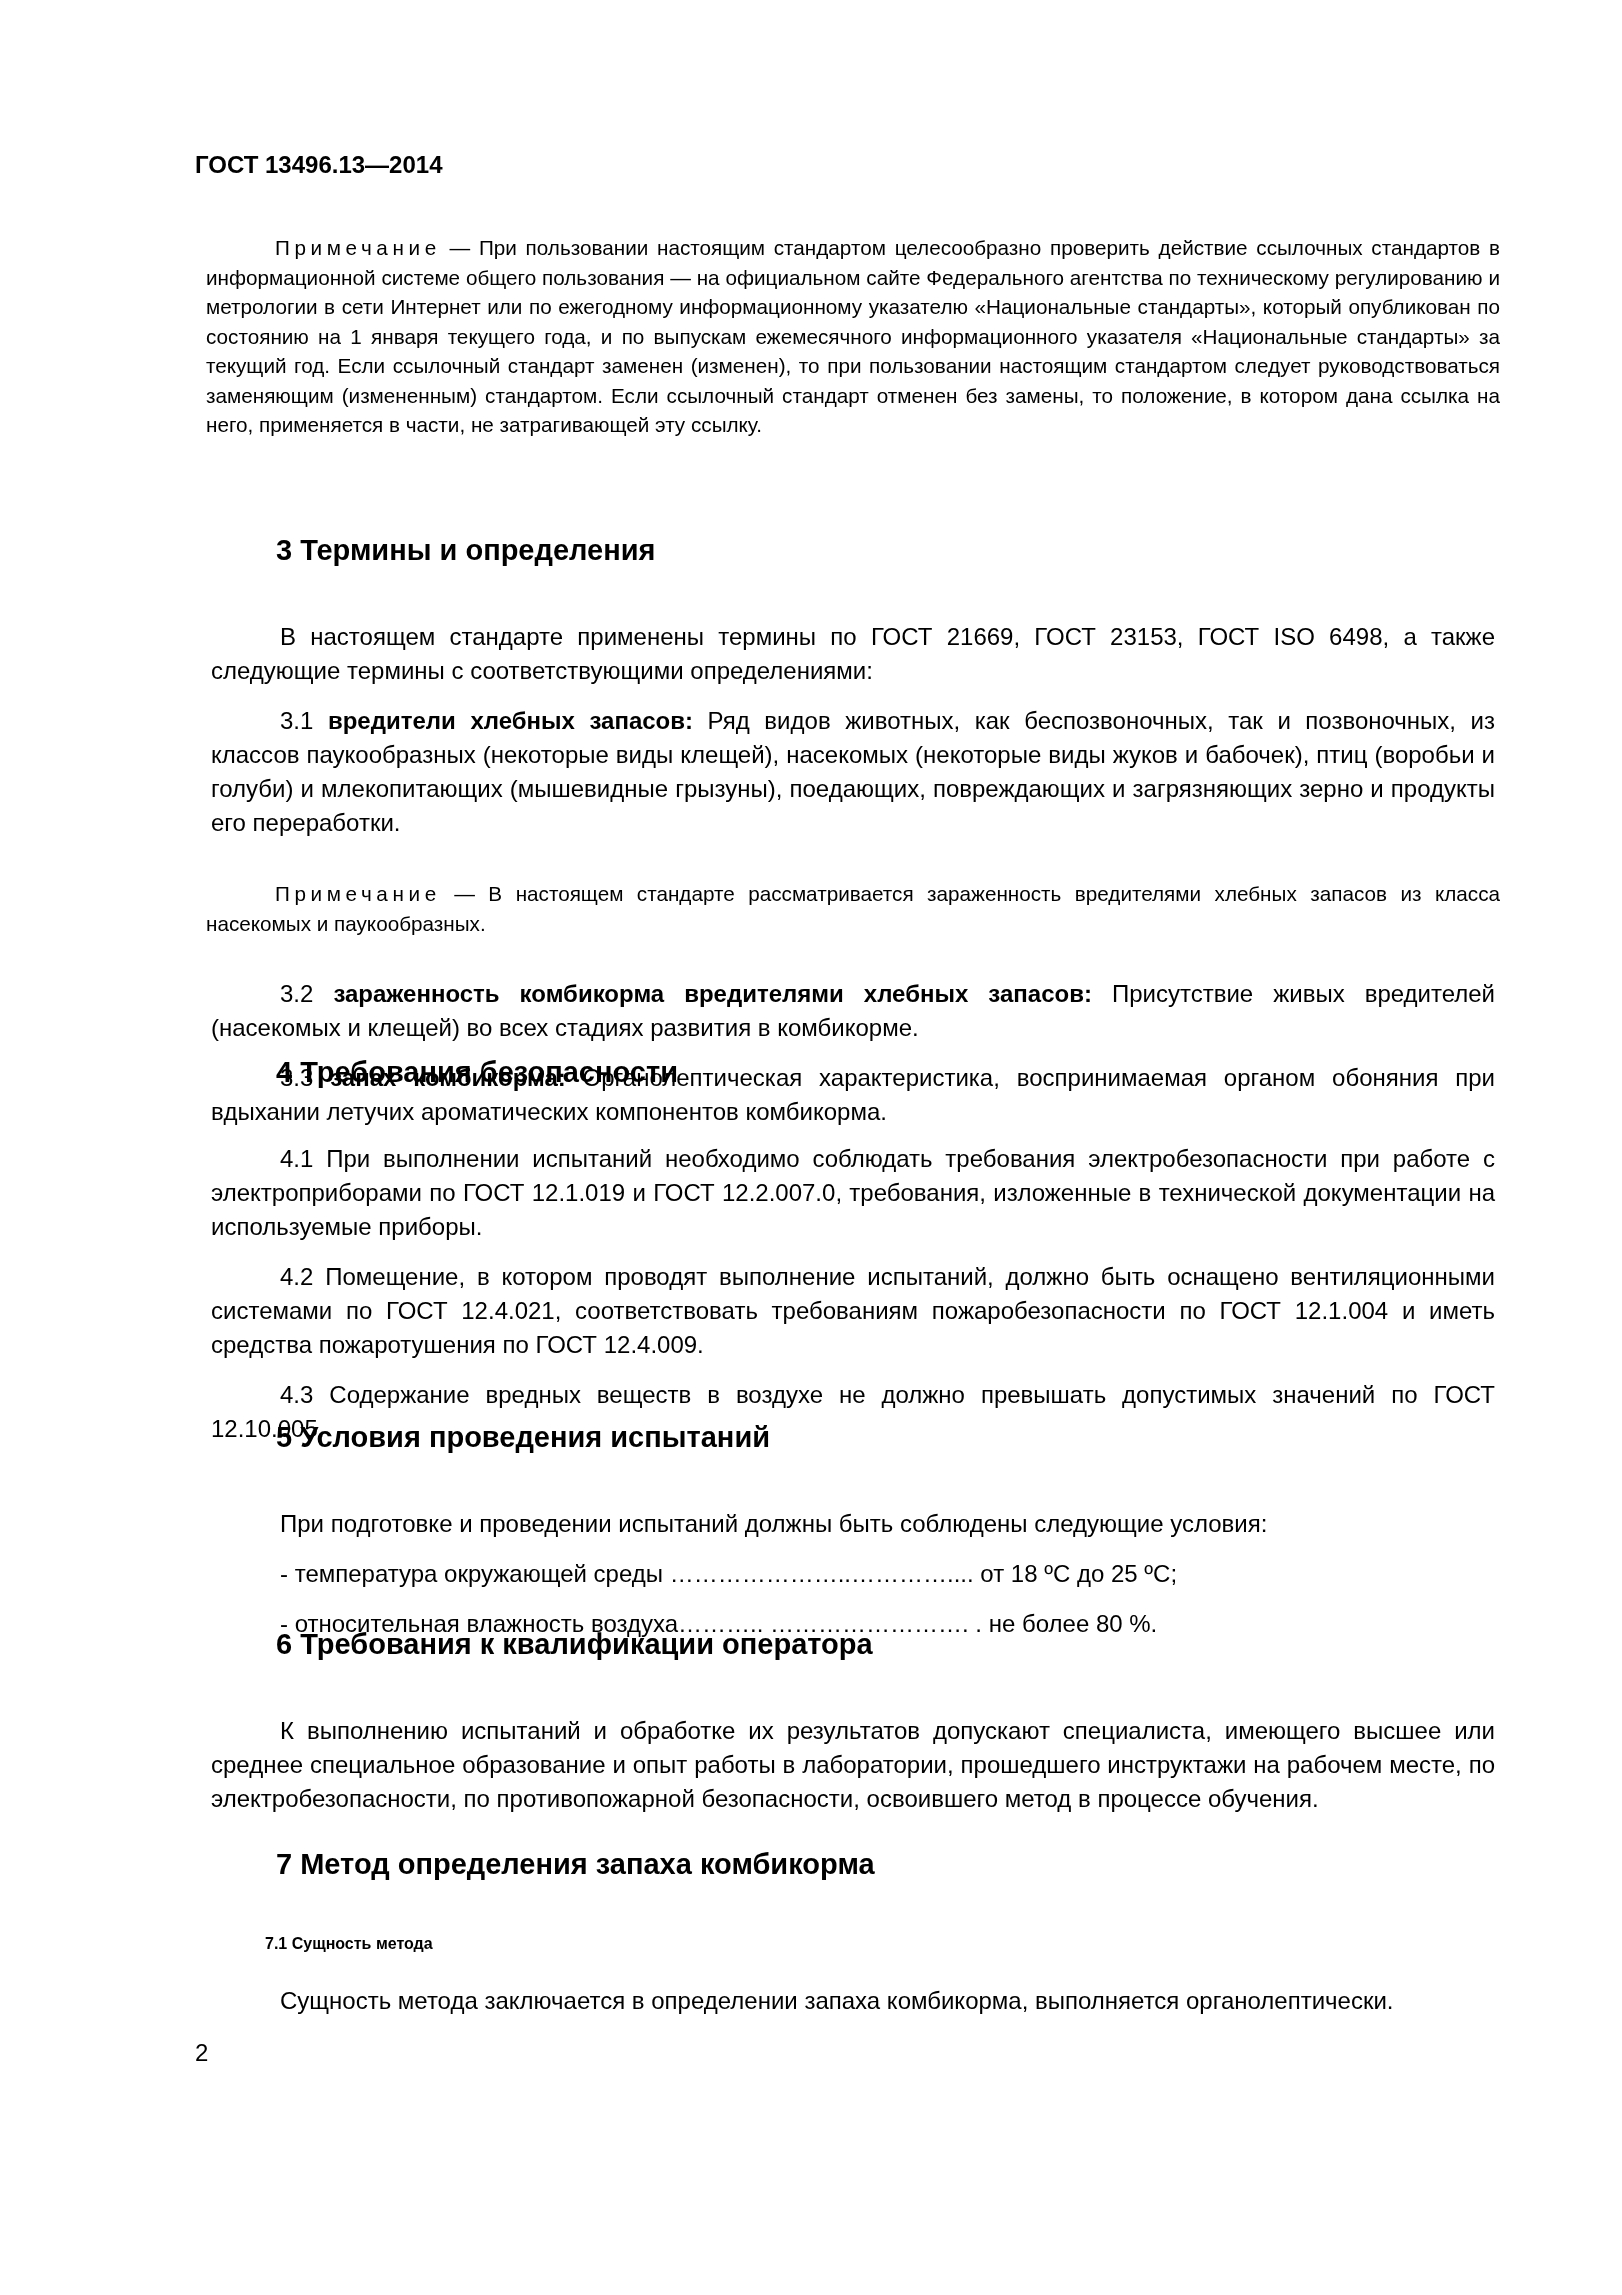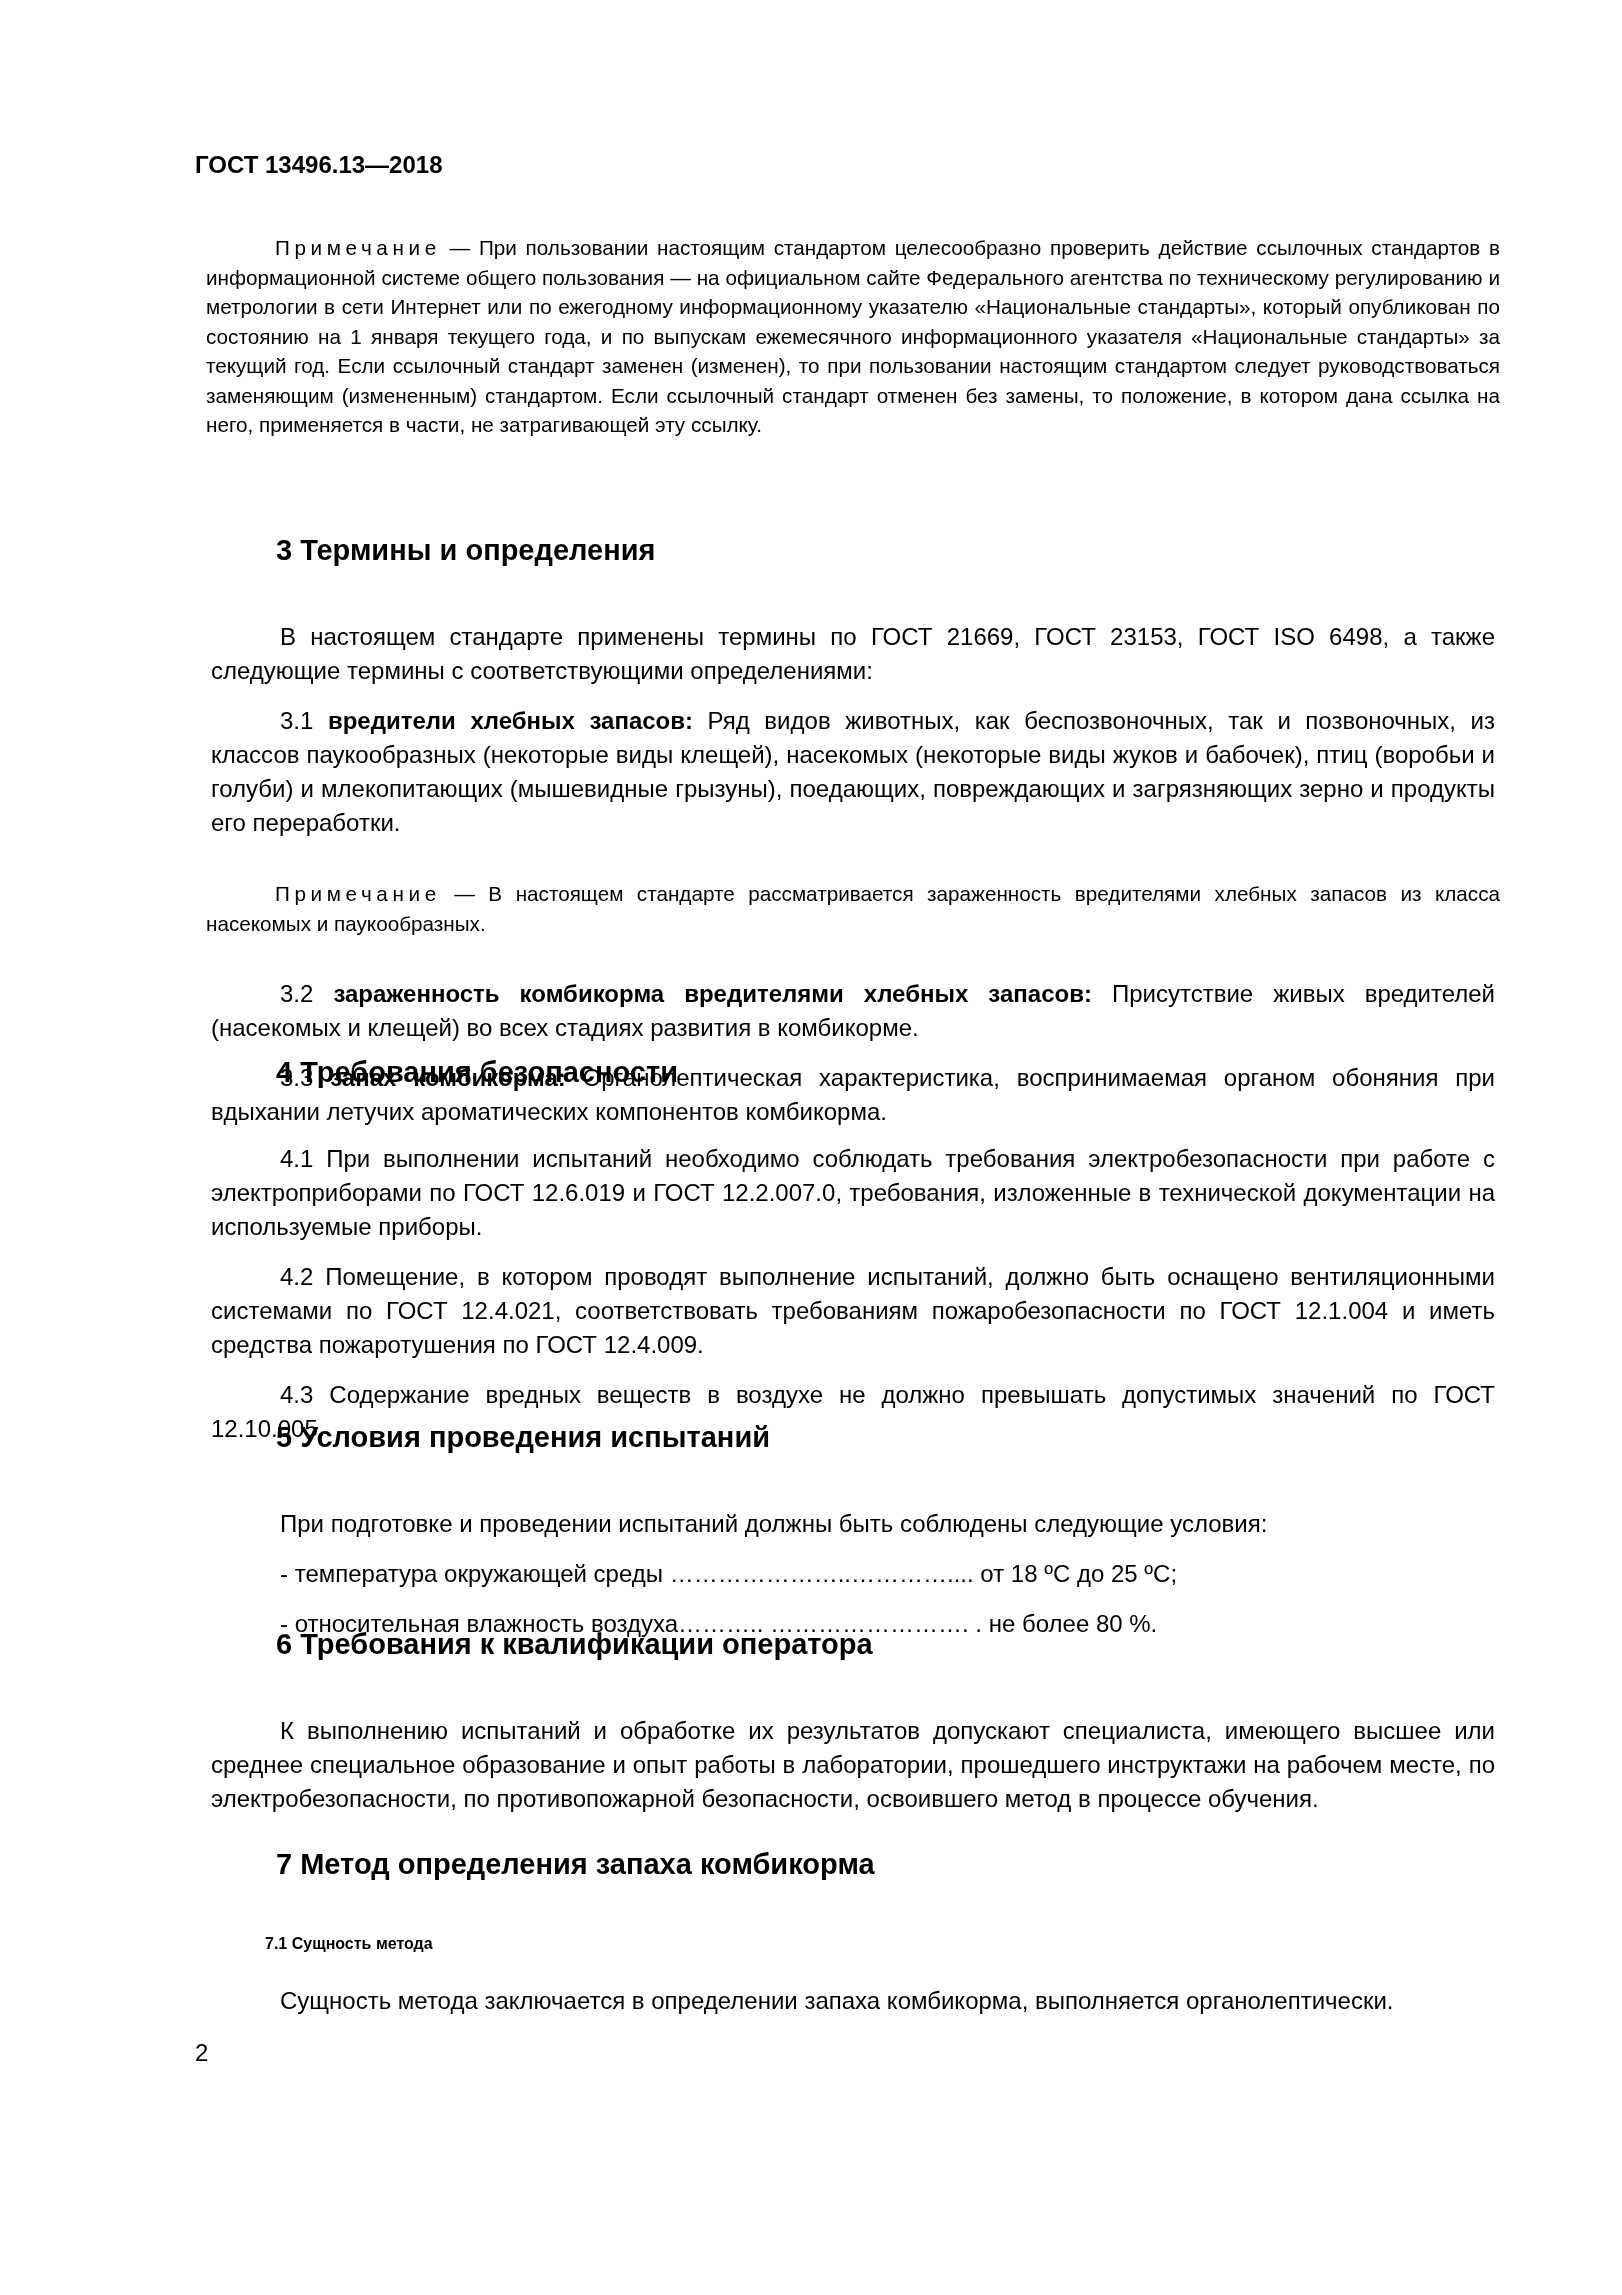--- a/index.html
+++ b/index.html
@@ -25,42 +25,42 @@
     }
     h3 { font-size: 16px; font-weight: bold; margin: 1px; padding-left: 69px; line-height: 34px; }
     b { font-weight: bold; }
     .pageno { position: absolute; left: 195px; top: 2039px; font-size: 24px; }
   </style>
 </head>
 <body>
 
 <div class="page">
 
-  <div class="header">ГОСТ 13496.13—2018</div>
+  <div class="header">ГОСТ 13496.13—2014</div>
 
   <div class="block" style="top:222px;">
     <p class="note"><span class="spaced">Примечание</span><span> — При пользовании настоящим стандартом целесообразно проверить действие ссылочных стандартов в информационной системе общего пользования — на официальном сайте Федерального агентства по техническому регулированию и метрологии в сети Интернет или по ежегодному информационному указателю «Национальные стандарты», который опубликован по состоянию на 1 января текущего года, и по выпускам ежемесячного информационного указателя «Национальные стандарты» за текущий год. Если ссылочный стандарт заменен (изменен), то при пользовании настоящим стандартом следует руководствоваться заменяющим (измененным) стандартом. Если ссылочный стандарт отменен без замены, то положение, в котором дана ссылка на него, применяется в части, не затрагивающей эту ссылку.</span></p>
   </div>
 
   <div class="block" style="top:519px;">
     <h2>3 Термины и определения</h2>
     <div style="height:23px"></div>
     <p class="p">В настоящем стандарте применены термины по ГОСТ 21669, ГОСТ 23153, ГОСТ ISO 6498, а также следующие термины с соответствующими определениями:</p>
     <p class="p"><span>3.1 </span><b>вредители хлебных запасов:</b><span> Ряд видов животных, как беспозвоночных, так и позвоночных, из классов паукообразных (некоторые виды клещей), насекомых (некоторые виды жуков и бабочек), птиц (воробьи и голуби) и млекопитающих (мышевидные грызуны), поедающих, повреждающих и загрязняющих зерно и продукты его переработки.</span></p>
     <div style="height:12.2px"></div>
     <p class="note"><span class="spaced">Примечание</span><span> — В настоящем стандарте рассматривается зараженность вредителями хлебных запасов из класса насекомых и паукообразных.</span></p>
     <div style="height:12.2px"></div>
     <p class="p"><span>3.2 </span><b>зараженность комбикорма вредителями хлебных запасов:</b><span> Присутствие живых вредителей (насекомых и клещей) во всех стадиях развития в комбикорме.</span></p>
     <p class="p"><span>3.3 </span><b>запах комбикорма:</b><span> Органолептическая характеристика, воспринимаемая органом обоняния при вдыхании летучих ароматических компонентов комбикорма.</span></p>
   </div>
 
   <div class="block" style="top:1041px;">
     <h2>4 Требования безопасности</h2>
     <div style="height:23px"></div>
-    <p class="p">4.1 При выполнении испытаний необходимо соблюдать требования электробезопасности при работе с электроприборами по ГОСТ 12.6.019 и ГОСТ 12.2.007.0, требования, изложенные в технической документации на используемые приборы.</p>
+    <p class="p">4.1 При выполнении испытаний необходимо соблюдать требования электробезопасности при работе с электроприборами по ГОСТ 12.1.019 и ГОСТ 12.2.007.0, требования, изложенные в технической документации на используемые приборы.</p>
     <p class="p">4.2 Помещение, в котором проводят выполнение испытаний, должно быть оснащено вентиляционными системами по ГОСТ 12.4.021, соответствовать требованиям пожаробезопасности по ГОСТ 12.1.004 и иметь средства пожаротушения по ГОСТ 12.4.009.</p>
     <p class="p">4.3 Содержание вредных веществ в воздухе не должно превышать допустимых значений по ГОСТ 12.10.005.</p>
   </div>
 
   <div class="block" style="top:1406px;">
     <h2>5 Условия проведения испытаний</h2>
     <div style="height:23px"></div>
     <p class="p noind">При подготовке и проведении испытаний должны быть соблюдены следующие условия:</p>
     <p class="p noind">- температура окружающей среды …………………..………….... от 18 ºС до 25 ºС;</p>
     <p class="p noind">- относительная влажность воздуха……….. ……………………. . не более 80 %.</p>

